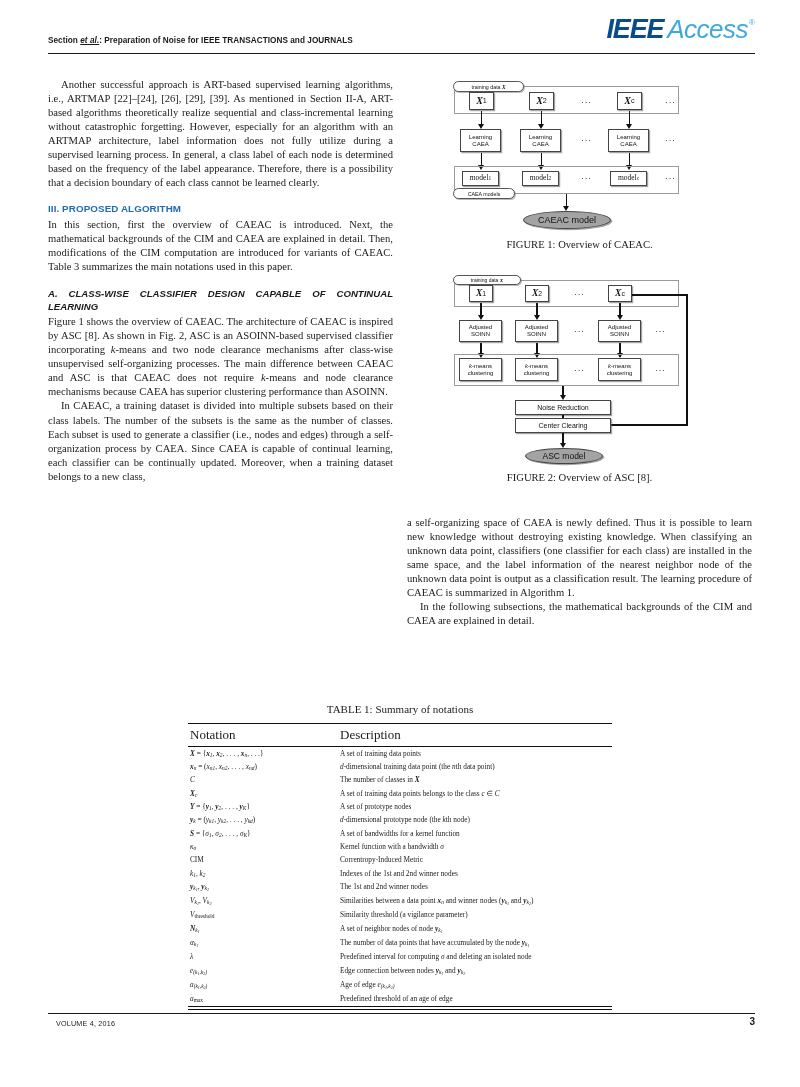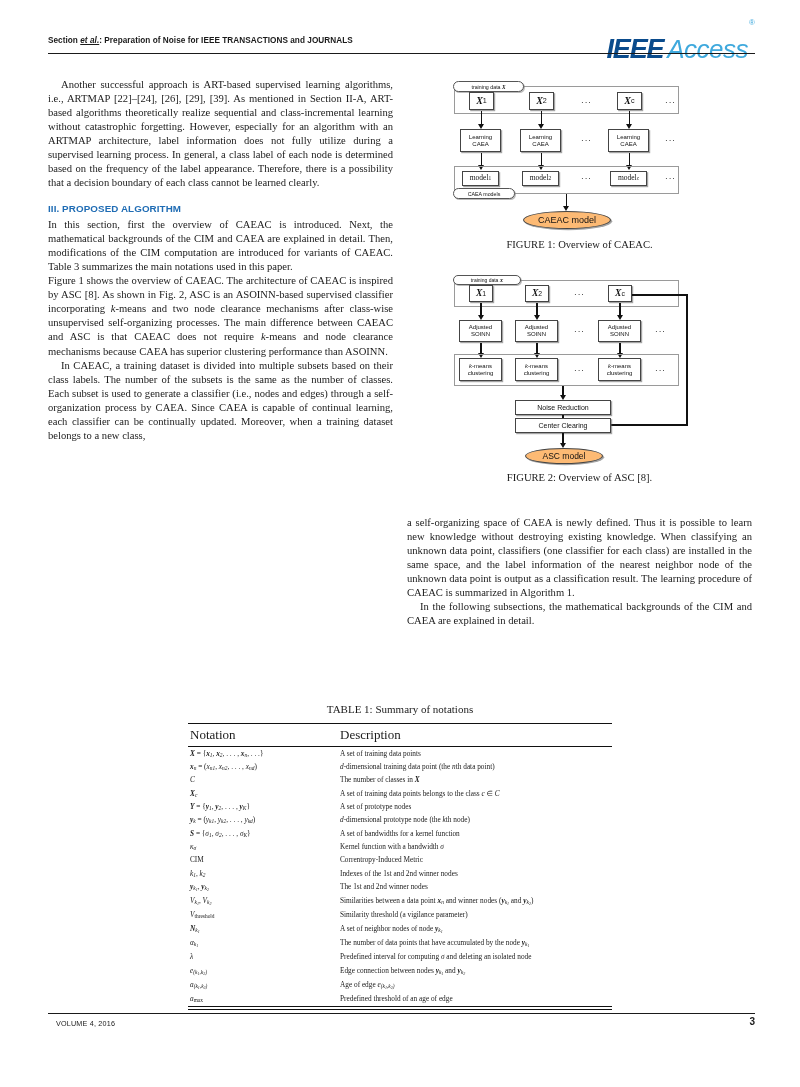--- a/index.html
+++ b/index.html
@@ -33,21 +33,20 @@
     font-size: 27px;
     letter-spacing: -1.2px;
     color: #0a4b8c;
   }
   .hdr-logo .access {
     font-size: 26px;
     font-style: italic;
     color: #3fa9dd;
     margin-left: 4px;
     letter-spacing: -0.5px;
-    margin-top: 20px;
   }
   .hdr-logo .tm {
     font-size: 8px;
     color: #3fa9dd;
     margin-left: 1px;
     align-self: flex-start;
     margin-top: 4px;
   }
   .hdr-author {
     position: absolute;
@@ -146,21 +145,21 @@
     align-items: center;
     justify-content: center;
     font-size: 5.3px;
     white-space: nowrap;
     box-shadow: 1px 1px 0 rgba(120,120,120,0.5);
   }
   .doval {
     position: absolute;
     border: 1px solid #444;
     border-radius: 50%/50%;
-    background: #fdba74;
+    background: #a3a3a3;
     box-sizing: border-box;
     display: flex;
     align-items: center;
     justify-content: center;
     box-shadow: 1.2px 1.2px 0 rgba(90,90,90,0.55);
   }
   .ddots {
     position: absolute;
     font-size: 8px;
     color: #222;
@@ -262,20 +261,21 @@
     <span>Section </span><i>et al.</i><span>: Preparation of Noise for IEEE TRANSACTIONS and JOURNALS</span>
   </div>
   <div class="hdr-rule"></div>
 
   <div class="col col-left">
     <p>Another successful approach is ART-based supervised learning algorithms, i.e., ARTMAP [22]–[24], [26], [29], [39]. As mentioned in Section II-A, ART-based algorithms theoretically realize sequential and class-incremental learning without catastrophic forgetting. However, especially for an algorithm with an ARTMAP architecture, label information does not fully utilize during a supervised learning process. In general, a class label of each node is determined based on the frequency of the label appearance. Therefore, there is a possibility that a decision boundary of each class cannot be learned clearly.</p>
 
     <h2 class="sec">III. PROPOSED ALGORITHM</h2>
     <p class="noindent">In this section, first the overview of CAEAC is introduced. Next, the mathematical backgrounds of the CIM and CAEA are explained in detail. Then, modifications of the CIM computation are introduced for variants of CAEAC. Table 3 summarizes the main notations used in this paper.</p>
 
+    <h3 class="subsec">A. CLASS-WISE CLASSIFIER DESIGN CAPABLE OF CONTINUAL LEARNING</h3>
     <p class="noindent"><span>Figure 1 shows the overview of CAEAC. The architecture of CAEAC is inspired by ASC [8]. As shown in Fig. 2, ASC is an ASOINN-based supervised classifier incorporating </span><span class="mathit">k</span><span>-means and two node clearance mechanisms after class-wise unsupervised self-organizing processes. The main difference between CAEAC and ASC is that CAEAC does not require </span><span class="mathit">k</span><span>-means and node clearance mechanisms because CAEA has superior clustering performance than ASOINN.</span></p>
 
     <p>In CAEAC, a training dataset is divided into multiple subsets based on their class labels. The number of the subsets is the same as the number of classes. Each subset is used to generate a classifier (i.e., nodes and edges) through a self-organization process by CAEA. Since CAEA is capable of continual learning, each classifier can be continually updated. Moreover, when a training dataset belongs to a new class,</p>
   </div>
 
   <div class="figure" style="left:407px; top:78px; width:345px;">
     <div class="diagram" style="width:345px; height:152px; margin:0 auto;">
 
       <div class="dgroup" style="left:47px; top:8px; width:225px; height:28px;"></div>
       <div class="dpill" style="left:46px; top:3px; width:71px; height:11px;">

